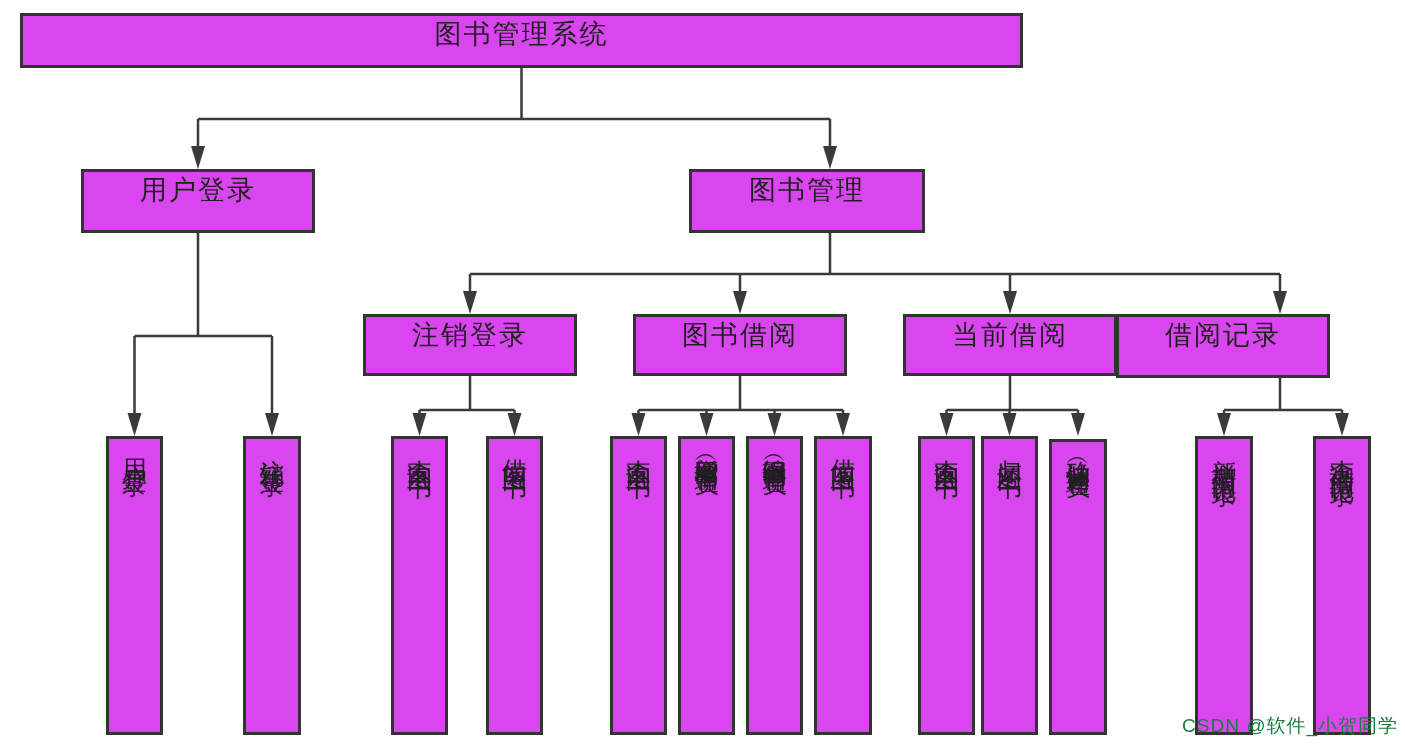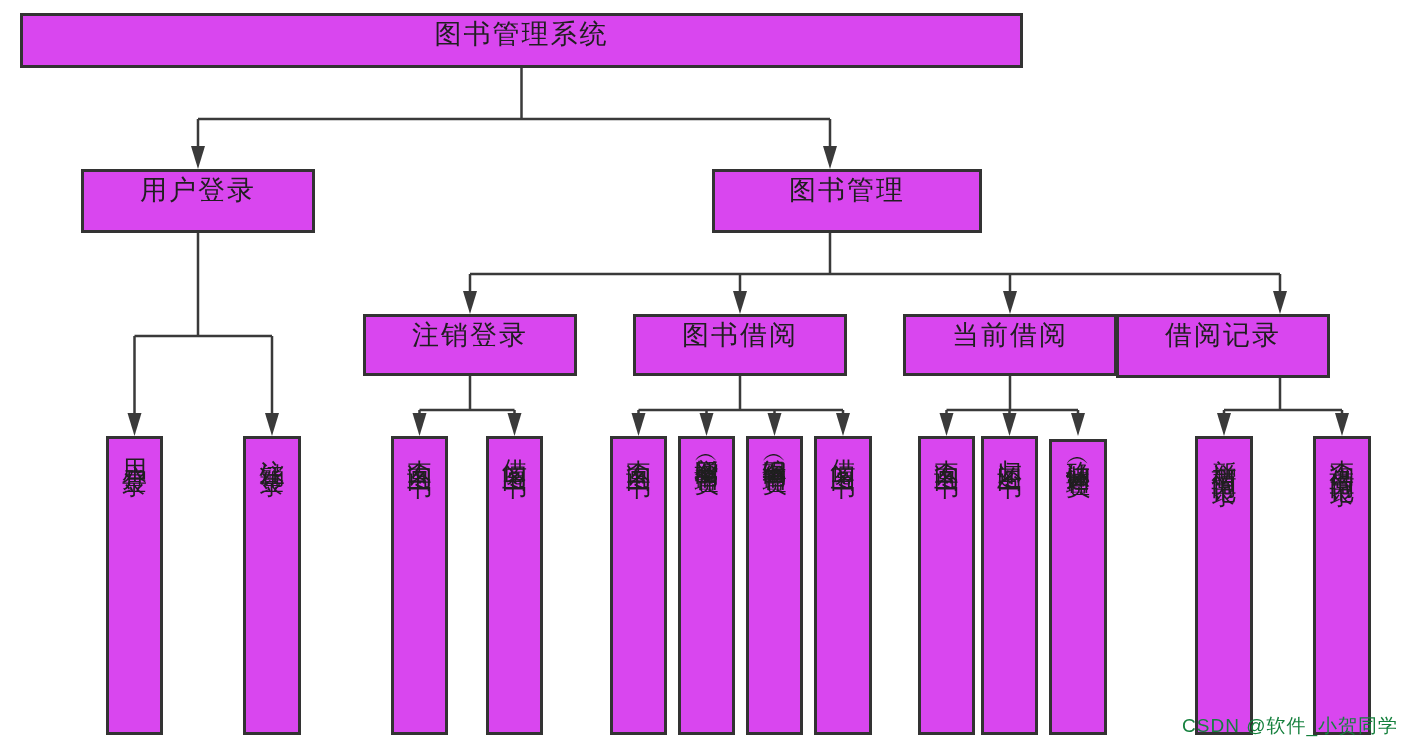--- a/index.html
+++ b/index.html
@@ -87,21 +87,21 @@
     </g>
   </svg>
 
   <div class="node h" style="left:20px;top:13px;width:1003px;height:55px">
     <span>图书管理系统</span>
   </div>
 
   <div class="node h" style="left:81px;top:169px;width:234px;height:64px">
     <span>用户登录</span>
   </div>
-  <div class="node h" style="left:712px;top:169px;width:270px;height:64px">
+  <div class="node h" style="left:689px;top:169px;width:236px;height:64px">
     <span>图书管理</span>
   </div>
 
   <div class="node h" style="left:363px;top:314px;width:214px;height:62px">
     <span>注销登录</span>
   </div>
   <div class="node h" style="left:633px;top:314px;width:214px;height:62px">
     <span>图书借阅</span>
   </div>
   <div class="node h" style="left:903px;top:314px;width:214px;height:62px">

